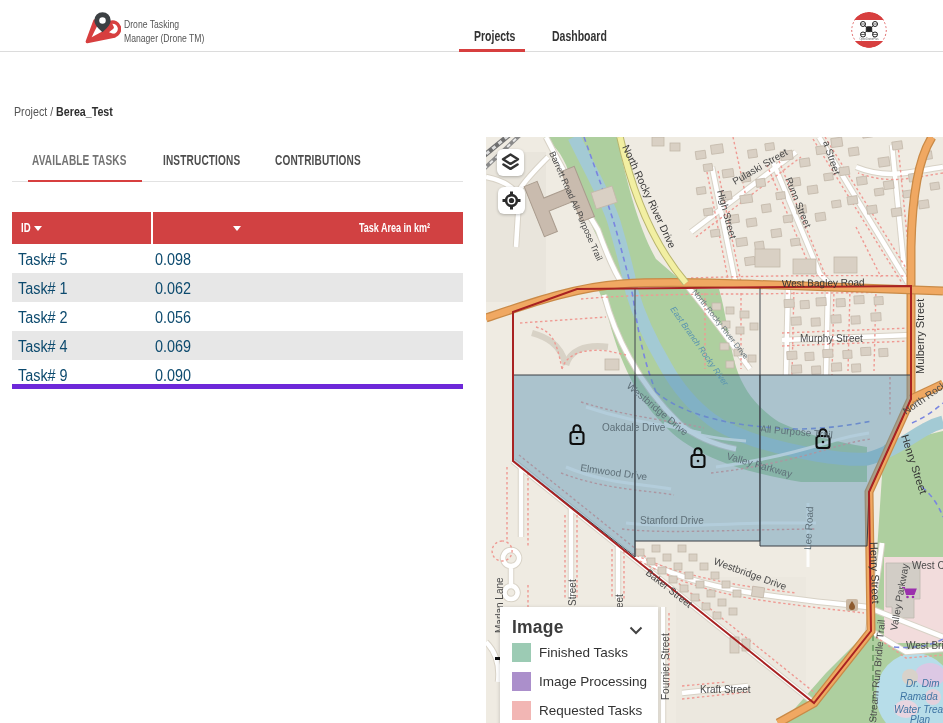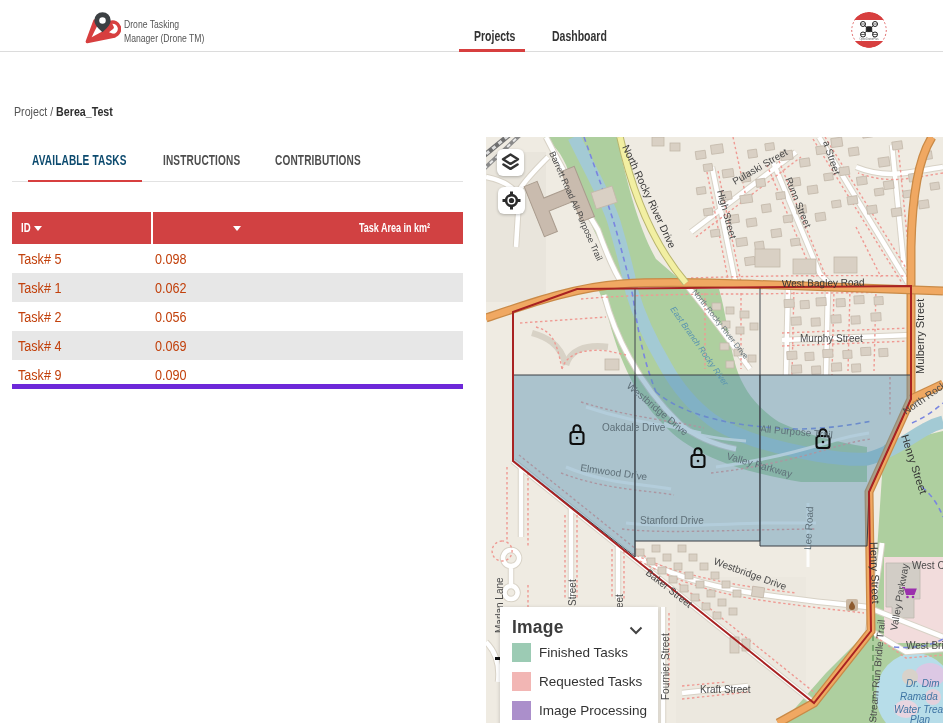--- a/index.html
+++ b/index.html
@@ -19,33 +19,33 @@
 #navproj { left:474px; }
 #navdash { left:552px; }
 #navuline { position:absolute; left:459px; top:49px; width:66px; height:3px; background:#d73f3f; }
 #avatar { position:absolute; left:851px; top:12px; width:36px; height:36px; border-radius:50%; overflow:hidden; }
 
 #crumb { position:absolute; left:14px; top:104px; font-size:13.5px; color:#555; }
 #crumb b { color:#2f2f2f; font-weight:bold; }
 
 #tabs { position:absolute; left:12px; top:148px; width:451px; height:34px; border-bottom:1px solid #e2e2e2; }
 .tab { position:absolute; top:4px; font-size:14px; font-weight:bold; letter-spacing:0.2px; color:#4e4e4e; }
-#tab1 { left:20px; color:#0c4a6e; }
+#tab1 { left:20px; color:#737373; }
 #tab2 { left:151px; }
 #tab3 { left:263px; }
 #tabuline { position:absolute; left:16px; top:32px; width:114px; height:2px; background:#d73f3f; }
 
 #tbl { position:absolute; left:12px; top:212px; width:451px;text-align:right; }
 #thead { height:32px; background:#d14142; color:#fff; position:relative; }
 #thead .c1 { position:absolute; left:9px; top:9px; font-size:12px; font-weight:bold; }
 #thead .c2 { position:absolute; left:139px; top:9px; font-size:12px; font-weight:bold; width:303px;
   border-left:2px solid #fff; height:32px; margin-top:-9px; padding-top:9px; }
 .car { position:absolute; width:0; height:0; border-left:4.5px solid transparent;
   border-right:4.5px solid transparent; border-top:5px solid #fff; top:14px; }
-.trow { height:29px; position:relative; font-size:14px; color:#c2410c; }
+.trow { height:29px; position:relative; font-size:16px; color:#0c4a6e; }
 .trow .a { position:absolute; left:6px; top:7px; }
 .trow .b { position:absolute; left:143px; top:7px; }
 .odd { background:#e7e7e7; }
 #tbl .last { border-bottom:5px solid #6d28d9; }
 
 #map { position:absolute; left:486px; top:137px; width:457px; height:586px; overflow:hidden; background:#efebe2; }
 .mbtn { position:absolute; width:27px; height:27px; background:#fff; border-radius:6px;
   box-shadow:0 1px 3px rgba(0,0,0,0.25); }
 #mb1 { left:11px; top:12px; }
 #mb2 { left:12px; top:50px; }
@@ -506,21 +506,21 @@
   <div id="legend">
     <h3>Image</h3>
     <svg id="legchev" width="14" height="9" viewBox="0 0 14 9">
         <path d="M1.5 1.5 L7 7 L12.5 1.5" fill="none" stroke="#444" stroke-width="2"></path>
       </svg>
     <div class="lrow">
         <div class="lsw" style="background:#9ccbb4"></div>
         <span>Finished Tasks</span>
       </div>
     <div class="lrow">
+        <div class="lsw" style="background:#ab8fcb"></div>
+        <span>Image Processing</span>
+      </div>
+    <div class="lrow">
         <div class="lsw" style="background:#f2b6b4"></div>
         <span>Requested Tasks</span>
       </div>
-    <div class="lrow">
-        <div class="lsw" style="background:#ab8fcb"></div>
-        <span>Image Processing</span>
-      </div>
   </div>
 </div>
 
 </body></html>

